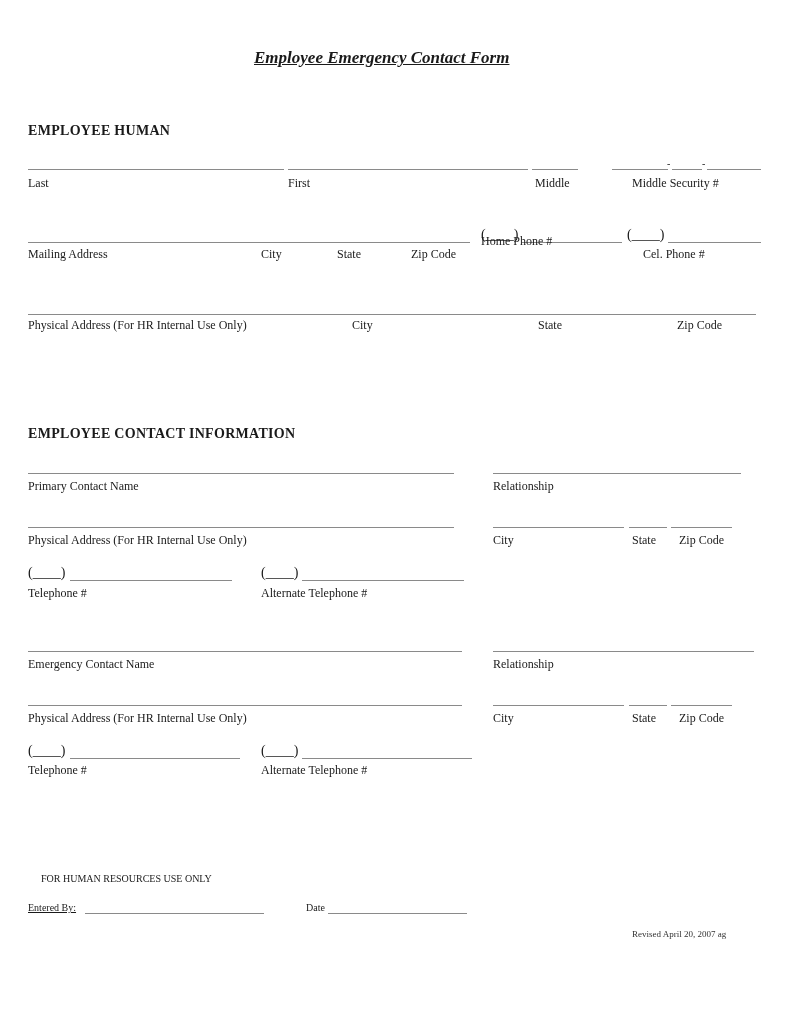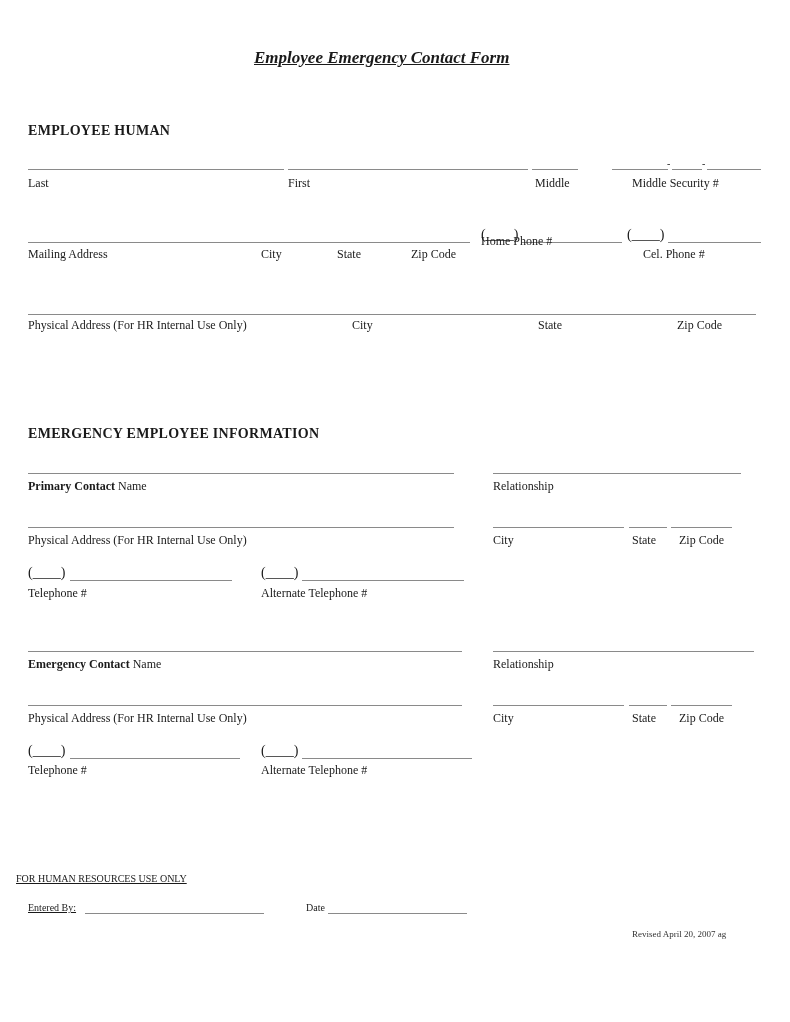--- a/index.html
+++ b/index.html
@@ -7,21 +7,21 @@
          font-family:"Liberation Serif", "DejaVu Serif", serif; color:#1a1a1a; }
   .abs { position:absolute; white-space:nowrap; }
   .title { font-size:17px; font-weight:bold; text-decoration:underline; }
   .heading { font-size:14px; font-weight:bold; letter-spacing:0.3px; }
   .label { font-size:12px; }
   .line { position:absolute; height:0; border-top:1px solid #8a8a8a; }
   .small { font-size:10px; }
   .tiny { font-size:9px; color:#333; }
   .field { cursor:text; }
   .paren { font-size:14px; }
-  b.strong { font-weight:bold;text-align:right; }
+  b.strong { font-weight:normal;text-align:right; }
 </style>
 </head>
 <body>
 
 <div class="abs title" style="left:254px; top:48px;font-style:italic;">Employee Emergency Contact Form</div>
 
 <div class="abs heading" style="left:28px; top:123px;">EMPLOYEE HUMAN</div>
 
 <div class="line field" style="left:28px; top:169px; width:256px;"></div>
 <div class="line field" style="left:288px; top:169px; width:240px;"></div>
@@ -49,21 +49,21 @@
 <div class="abs label" style="left:411px; top:247px;">Zip Code</div>
 <div class="abs label" style="left:481px; top:234px;">Home Phone #</div>
 <div class="abs label" style="left:643px; top:247px;">Cel. Phone #</div>
 
 <div class="line field" style="left:28px; top:314px; width:728px;"></div>
 <div class="abs label" style="left:28px; top:318px;">Physical Address (For HR Internal Use Only)</div>
 <div class="abs label" style="left:352px; top:318px;">City</div>
 <div class="abs label" style="left:538px; top:318px;">State</div>
 <div class="abs label" style="left:677px; top:318px;">Zip Code</div>
 
-<div class="abs heading" style="left:28px; top:426px;">EMERGENCY EMPLOYEE INFORMATION</div>
+<div class="abs heading" style="left:28px; top:426px;">EMPLOYEE CONTACT INFORMATION</div>
 
 <div class="line field" style="left:28px; top:473px; width:426px;"></div>
 <div class="line field" style="left:493px; top:473px; width:248px;"></div>
 <div class="abs label" style="left:28px; top:479px;"><b class="strong">Primary Contact</b><span> Name</span></div>
 <div class="abs label" style="left:493px; top:479px;">Relationship</div>
 
 <div class="line field" style="left:28px; top:527px; width:426px;"></div>
 <div class="line field" style="left:493px; top:527px; width:131px;"></div>
 <div class="line field" style="left:629px; top:527px; width:38px;"></div>
 <div class="line field" style="left:671px; top:527px; width:61px;"></div>
@@ -93,19 +93,19 @@
 <div class="abs label" style="left:632px; top:711px;">State</div>
 <div class="abs label" style="left:679px; top:711px;">Zip Code</div>
 
 <div class="abs paren" style="left:28px; top:743px;">(____)</div>
 <div class="line field" style="left:70px; top:758px; width:170px;"></div>
 <div class="abs paren" style="left:261px; top:743px;">(____)</div>
 <div class="line field" style="left:302px; top:758px; width:170px;"></div>
 <div class="abs label" style="left:28px; top:763px;">Telephone #</div>
 <div class="abs label" style="left:261px; top:763px;">Alternate Telephone #</div>
 
-<div class="abs small" style="left:16px; top:873px;text-decoration:underline;">FOR HUMAN RESOURCES USE ONLY</div>
+<div class="abs small" style="left:41px; top:873px;">FOR HUMAN RESOURCES USE ONLY</div>
 <div class="abs small" style="left:28px; top:902px;text-decoration:underline;">Entered By:</div>
 <div class="line field" style="left:85px; top:913px; width:179px;"></div>
 <div class="abs small" style="left:306px; top:902px;">Date</div>
 <div class="line field" style="left:328px; top:913px; width:139px;"></div>
 
 <div class="abs tiny" style="left:632px; top:929px;">Revised April 20, 2007 ag</div>
 
 </body></html>

